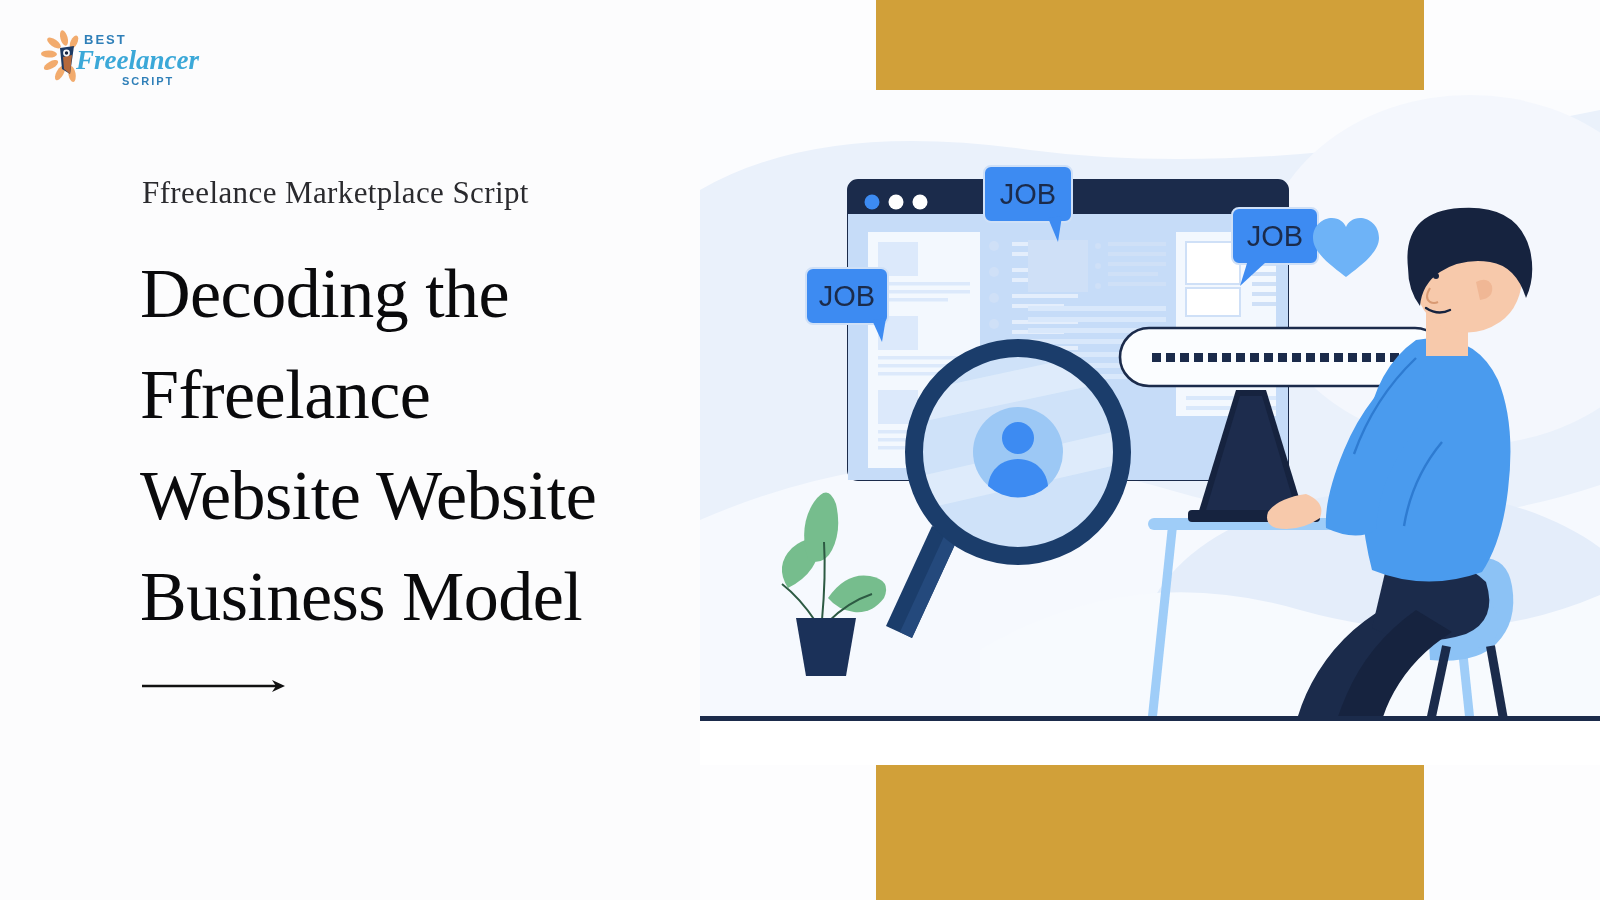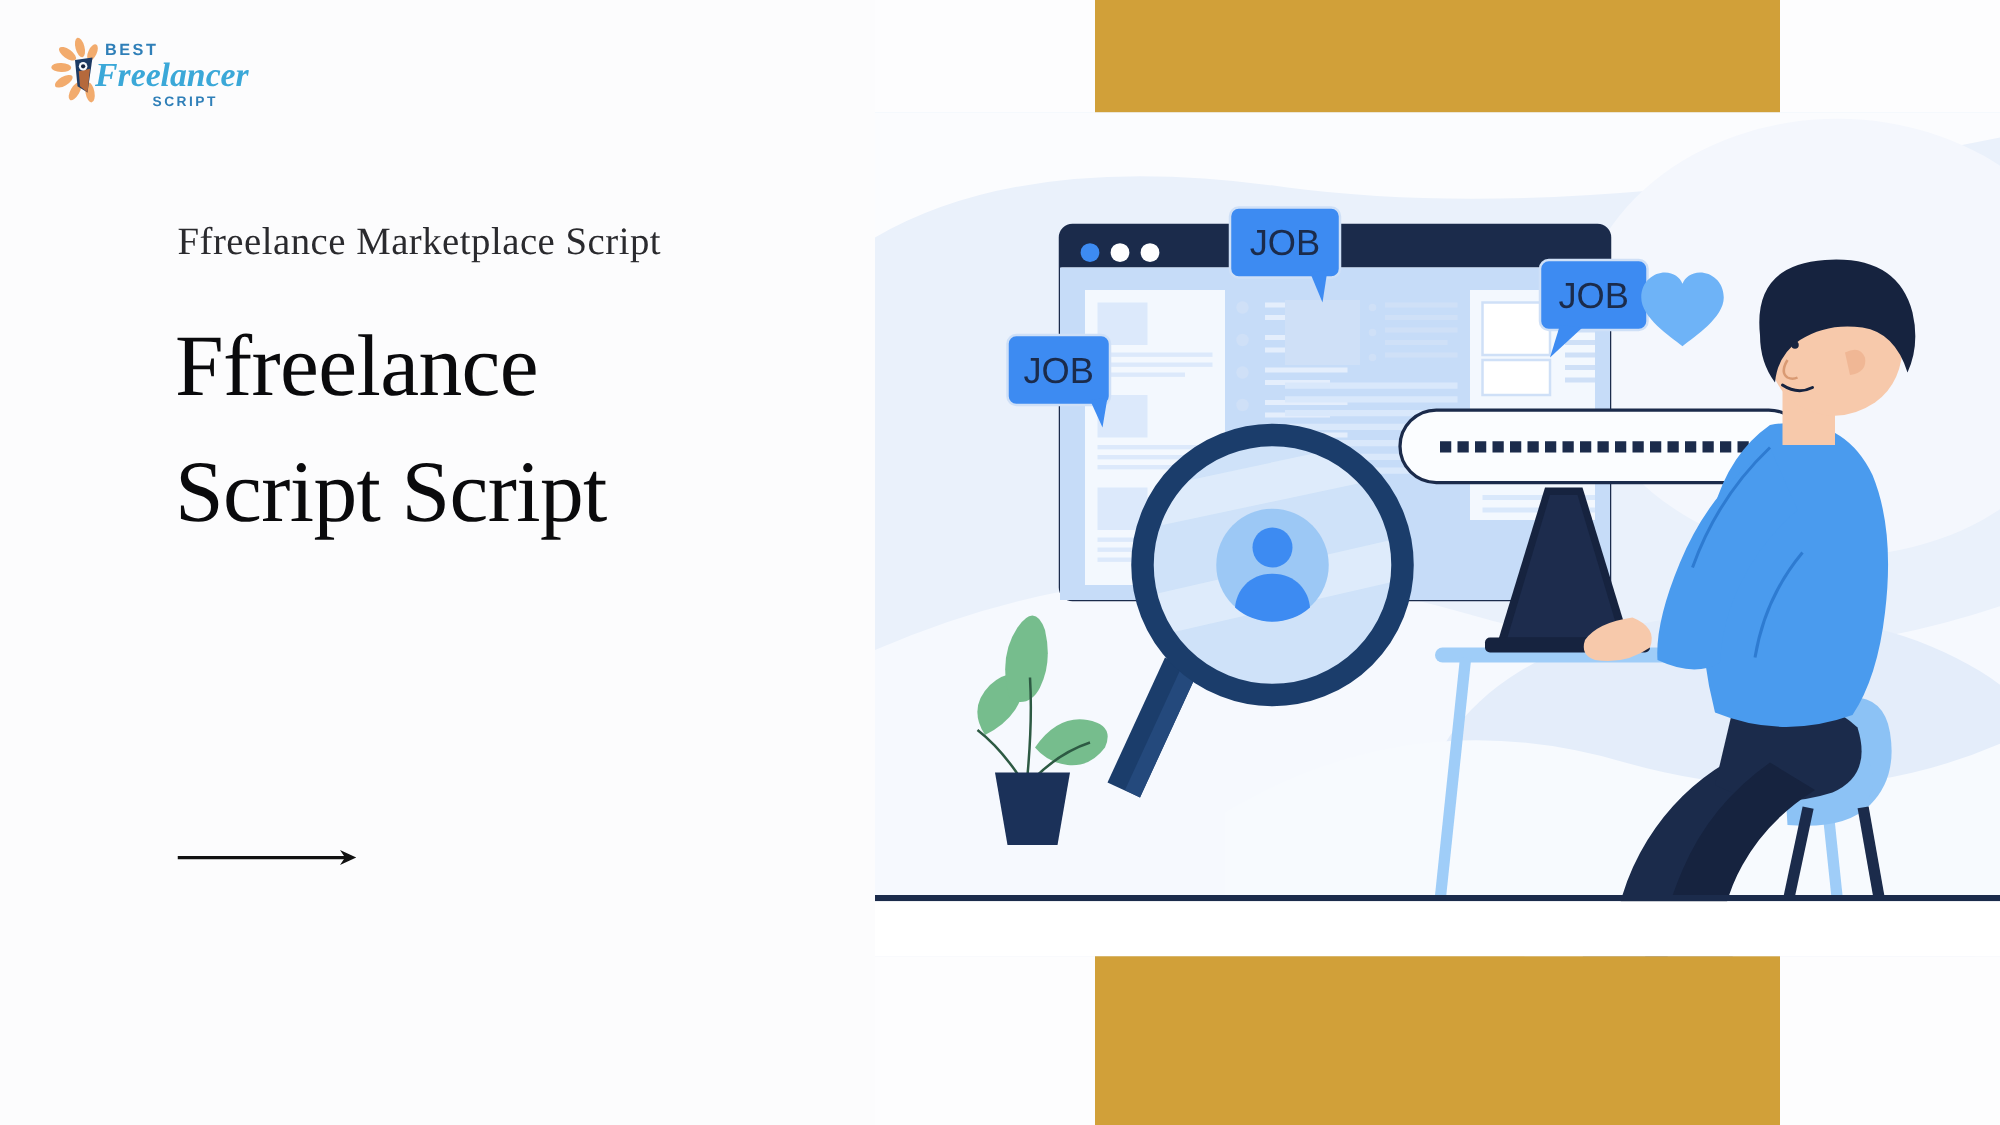--- a/index.html
+++ b/index.html
@@ -106,22 +106,24 @@
           <circle cx="26.5" cy="29" r="3.4" fill="#f7f9fc"></circle>
           <circle cx="26.5" cy="29" r="1.7" fill="#16233f"></circle>
         </g>
         <text x="44" y="20" font-family="'Liberation Sans', sans-serif" font-size="13" font-weight="bold" letter-spacing="2" fill="#2f7fb8">BEST</text>
         <text x="36" y="45" font-family="'Liberation Serif', serif" font-size="27" font-style="italic" font-weight="bold" fill="#3ba8d8">Freelancer</text>
         <text x="82" y="61" font-family="'Liberation Sans', sans-serif" font-size="11" font-weight="bold" letter-spacing="2" fill="#2f7fb8">SCRIPT</text>
       </svg>
     </div>
 
     <div id="headline">
+      <span class="hl-line">Decoding the</span>
       <span class="hl-line">Ffreelance</span>
-      <span class="hl-line">Script Script</span>
+      <span class="hl-line">Website Website</span>
+      <span class="hl-line">Business Model</span>
     </div>
 
     <div id="arrow-wrap">
       <svg width="150" height="20" viewBox="0 0 150 20">
         <line x1="0" y1="10" x2="136" y2="10" stroke="#111111" stroke-width="2.6"></line>
         <path d="M130 4 L143 10 L130 16 L134 10 Z" fill="#111111"></path>
       </svg>
     </div>
   </div>
 

